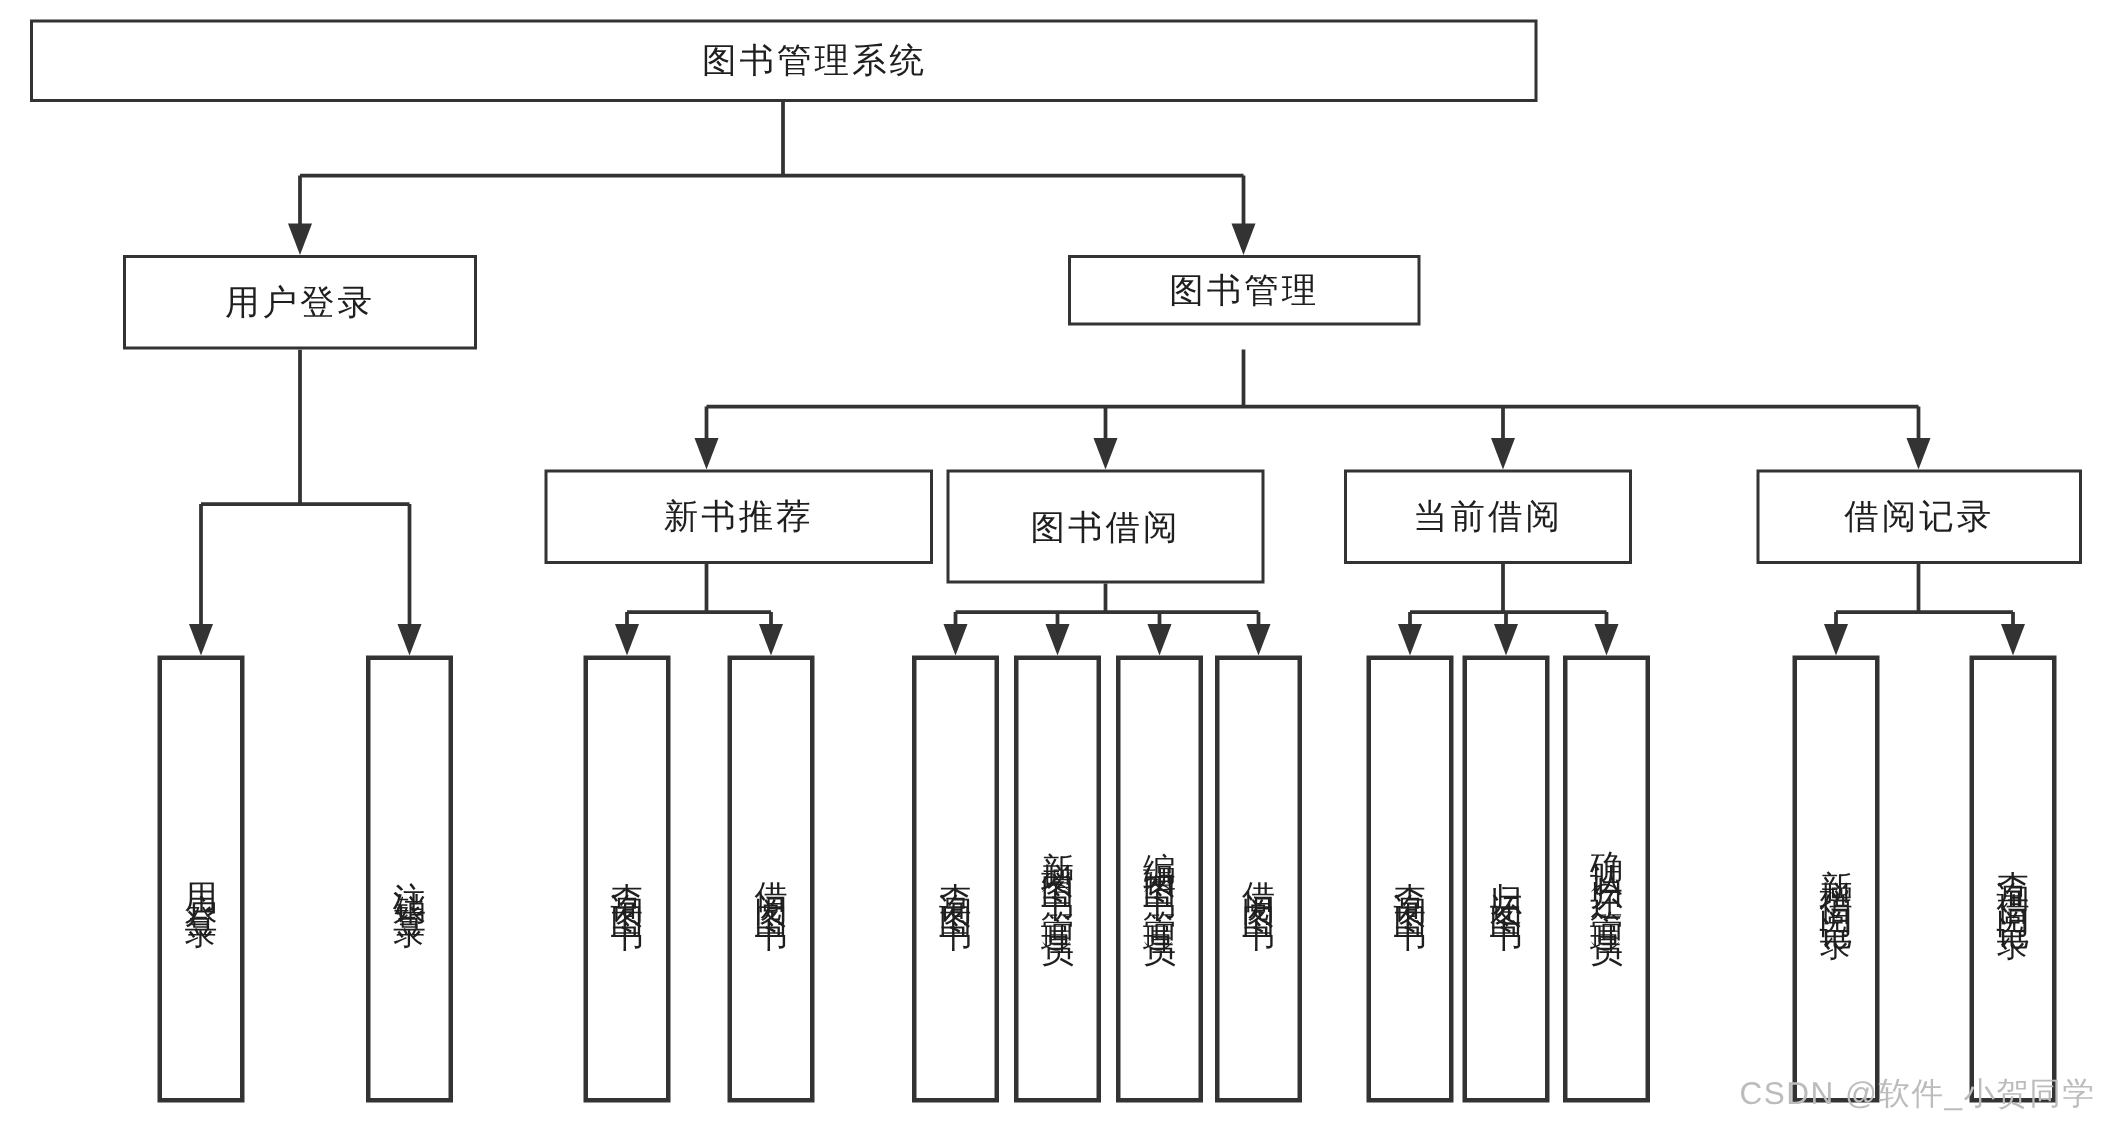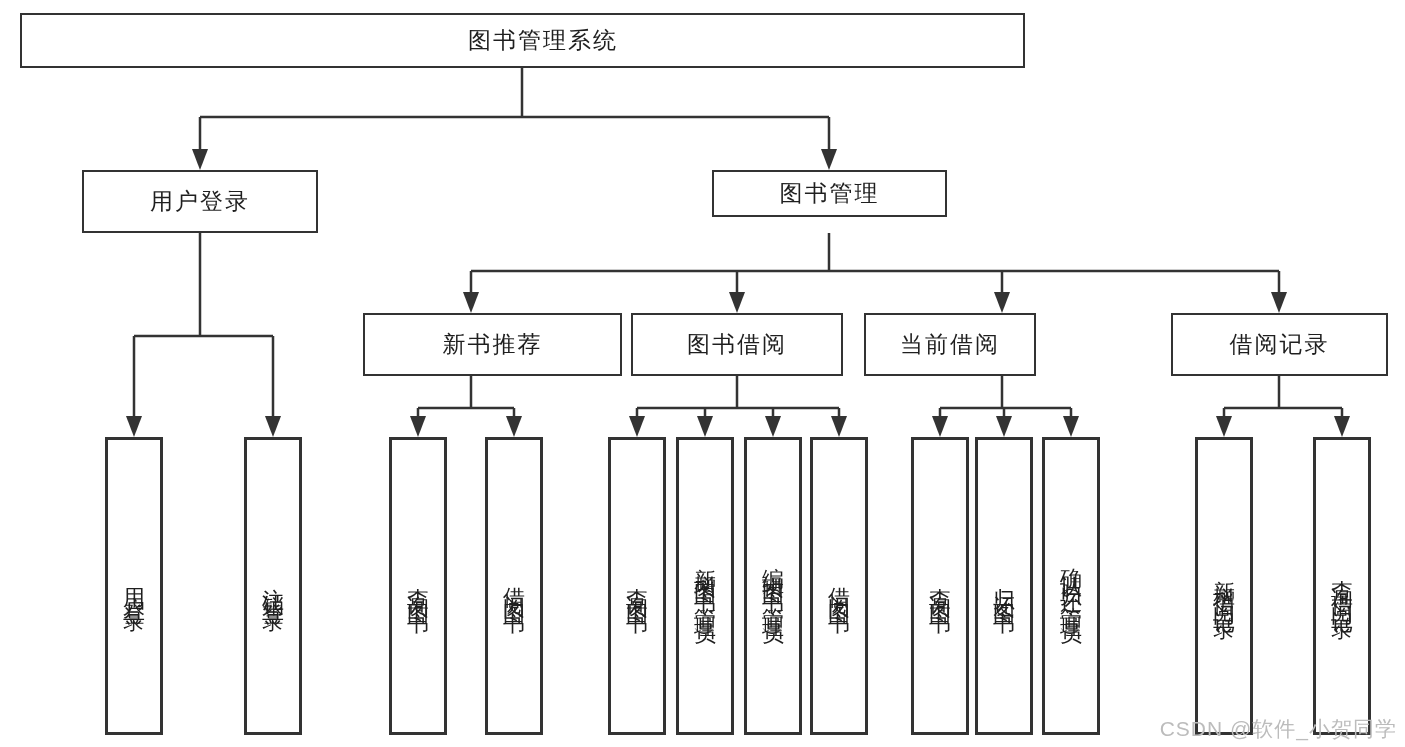--- a/index.html
+++ b/index.html
@@ -97,22 +97,22 @@
     <use href="#arrowhead" transform="translate(1224,437)"></use>
     <use href="#arrowhead" transform="translate(1342,437)"></use>
   </svg>
 
   <div class="node root" style="left:20px; top:13px; width:1005px; height:55px;">图书管理系统</div>
 
   <div class="node" style="left:82px; top:170px; width:236px; height:63px;">用户登录</div>
   <div class="node" style="left:712px; top:170px; width:235px; height:47px;">图书管理</div>
 
   <div class="node" style="left:363px; top:313px; width:259px; height:63px;">新书推荐</div>
-  <div class="node" style="left:631px; top:313px; width:212px; height:63px;">图书借阅</div>
-  <div class="node" style="left:864px; top:313px; width:172px; height:63px;">当前借阅</div>
+  <div class="node" style="left:631px; top:313px; width:212px; height:76px;">图书借阅</div>
+  <div class="node" style="left:896px; top:313px; width:192px; height:63px;">当前借阅</div>
   <div class="node" style="left:1171px; top:313px; width:217px; height:63px;">借阅记录</div>
 
   <div class="node leaf" style="left:105px; top:437px; width:58px; height:298px;">用户登录</div>
   <div class="node leaf" style="left:244px; top:437px; width:58px; height:298px;">注销登录</div>
 
   <div class="node leaf" style="left:389px; top:437px; width:58px; height:298px;">查询图书</div>
   <div class="node leaf" style="left:485px; top:437px; width:58px; height:298px;">借阅图书</div>
 
   <div class="node leaf" style="left:608px; top:437px; width:58px; height:298px;">查询图书</div>
   <div class="node leaf" style="left:676px; top:437px; width:58px; height:298px;">新增图书（管理员）</div>

